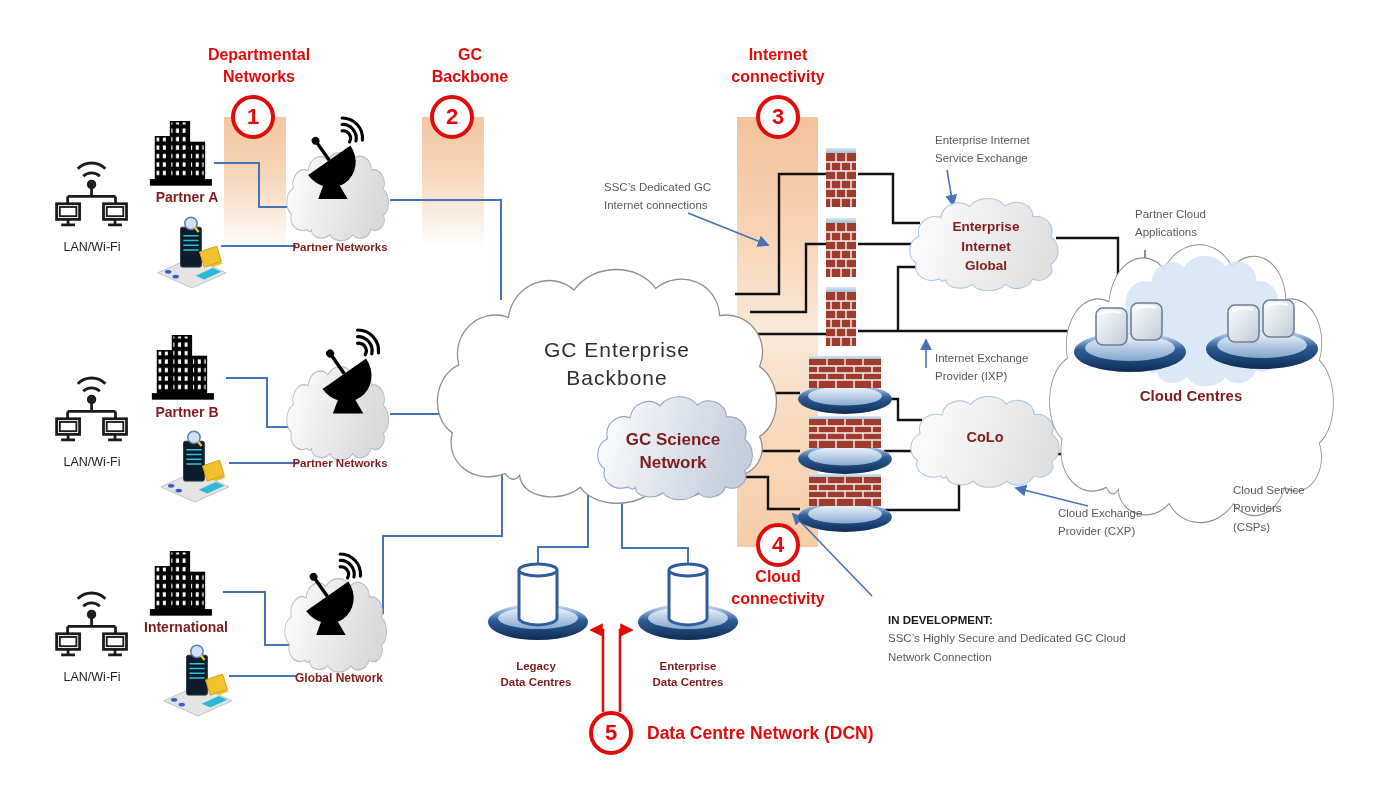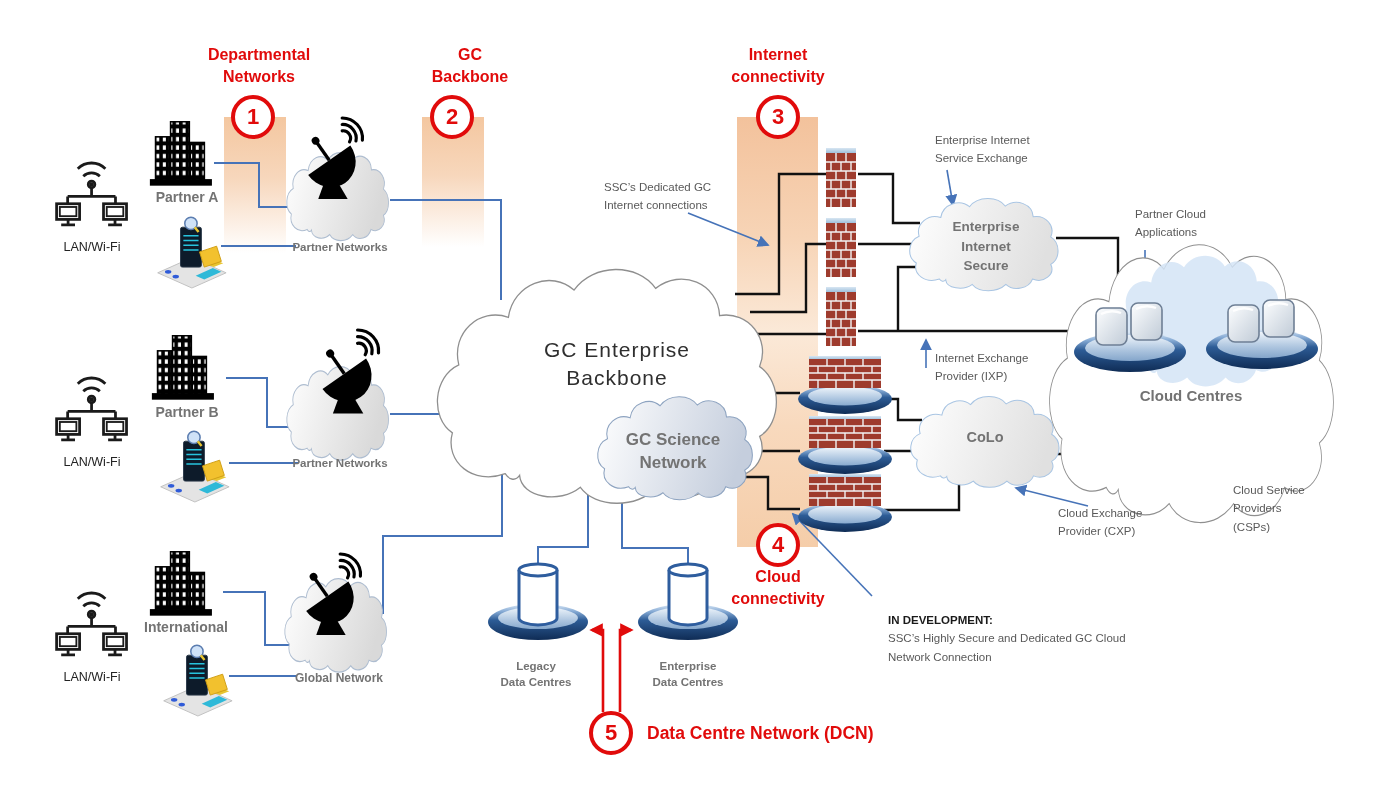--- a/index.html
+++ b/index.html
@@ -6,21 +6,21 @@
   #canvas{position:relative;width:1400px;height:800px;background:#fff;overflow:hidden;
           font-family:"Liberation Sans",sans-serif;}
   .bar{position:absolute;pointer-events:none;}
   #bar1{left:224px;top:117px;width:62px;height:136px;
         background:linear-gradient(to bottom,#f4c7a0 0%,#f7d7bc 45%,rgba(255,255,255,0) 100%);}
   #bar2{left:422px;top:117px;width:62px;height:130px;
         background:linear-gradient(to bottom,#f4c7a0 0%,#f7d7bc 45%,rgba(255,255,255,0) 100%);}
   #bar3{left:737px;top:117px;width:81px;height:430px;
         background:linear-gradient(to bottom,#f3c29c 0%,#f7d4b6 28%,#fbe9d8 50%,#f8d9bd 72%,#f5cda9 100%);}
   svg.overlay{position:absolute;left:0;top:0;}
-  .lbl{position:absolute;color:#737373;font-weight:bold;text-align:center;
+  .lbl{position:absolute;color:#7f1d1d;font-weight:bold;text-align:center;
        transform:translateX(-50%);white-space:nowrap;line-height:1.35;}
   .ann{position:absolute;color:#595959;font-size:11.5px;line-height:1.6;white-space:nowrap;}
   .red-h{position:absolute;color:#e10b0b;font-weight:bold;font-size:16px;line-height:22px;
          text-align:center;transform:translateX(-50%);white-space:nowrap;}
   .numc{position:absolute;width:36px;height:36px;border:4.5px solid #e10b0b;border-radius:50%;
         background:#fff;color:#e10b0b;font-weight:bold;font-size:22px;line-height:36px;
         text-align:center;transform:translate(-50%,-50%);}
   .bb-text{position:absolute;color:#2f2f2f;font-size:21px;letter-spacing:1px;text-align:center;
            transform:translateX(-50%);line-height:28px;white-space:nowrap;}
   .indev-t{color:#1a1a1a;font-weight:bold;}
@@ -264,21 +264,21 @@
   <div class="lbl" style="left:186px;top:618px;font-size:14px;">International</div>
   <div class="lbl" style="left:340px;top:240px;font-size:11.5px;">Partner Networks</div>
   <div class="lbl" style="left:340px;top:456px;font-size:11.5px;">Partner Networks</div>
   <div class="lbl" style="left:339px;top:670px;font-size:12px;">Global Network</div>
 
   <div class="bb-text" style="left:617px;top:336px;">
     <span>GC Enterprise</span><br><span>Backbone</span></div>
   <div class="lbl" style="left:673px;top:429px;font-size:17px;">
     <span>GC Science</span><br><span>Network</span></div>
   <div class="lbl" style="left:986px;top:217px;font-size:13.5px;line-height:19.5px;">
-    <span>Enterprise</span><br><span>Internet</span><br><span>Secure</span></div>
+    <span>Enterprise</span><br><span>Internet</span><br><span>Global</span></div>
   <div class="lbl" style="left:985px;top:428px;font-size:14.5px;">CoLo</div>
   <div class="lbl" style="left:1191px;top:386px;font-size:15px;">Cloud Centres</div>
 
   <div class="lbl" style="left:536px;top:659px;font-size:11.5px;">
     <span>Legacy</span><br><span>Data Centres</span></div>
   <div class="lbl" style="left:688px;top:659px;font-size:11.5px;">
     <span>Enterprise</span><br><span>Data Centres</span></div>
 
   <div class="ann" style="left:596px;top:178px;margin-left:8px;">
     <span>SSC’s Dedicated GC</span><br><span>Internet  connections</span></div>

